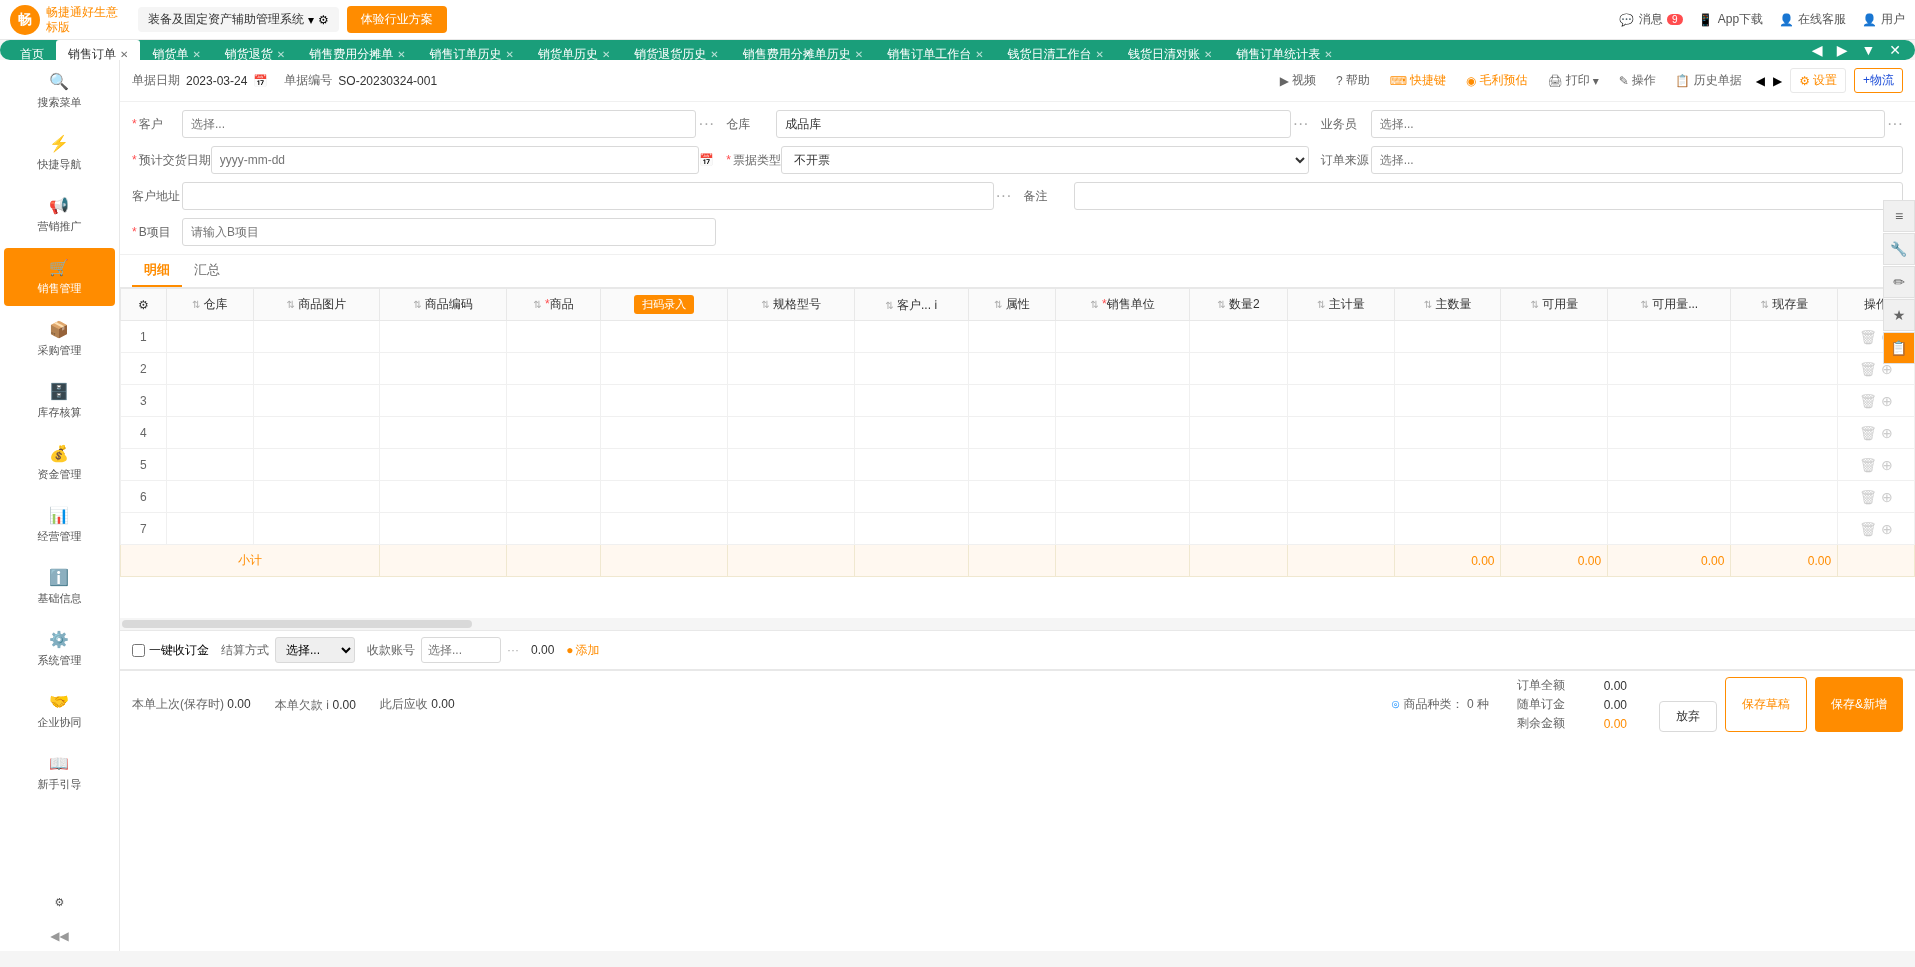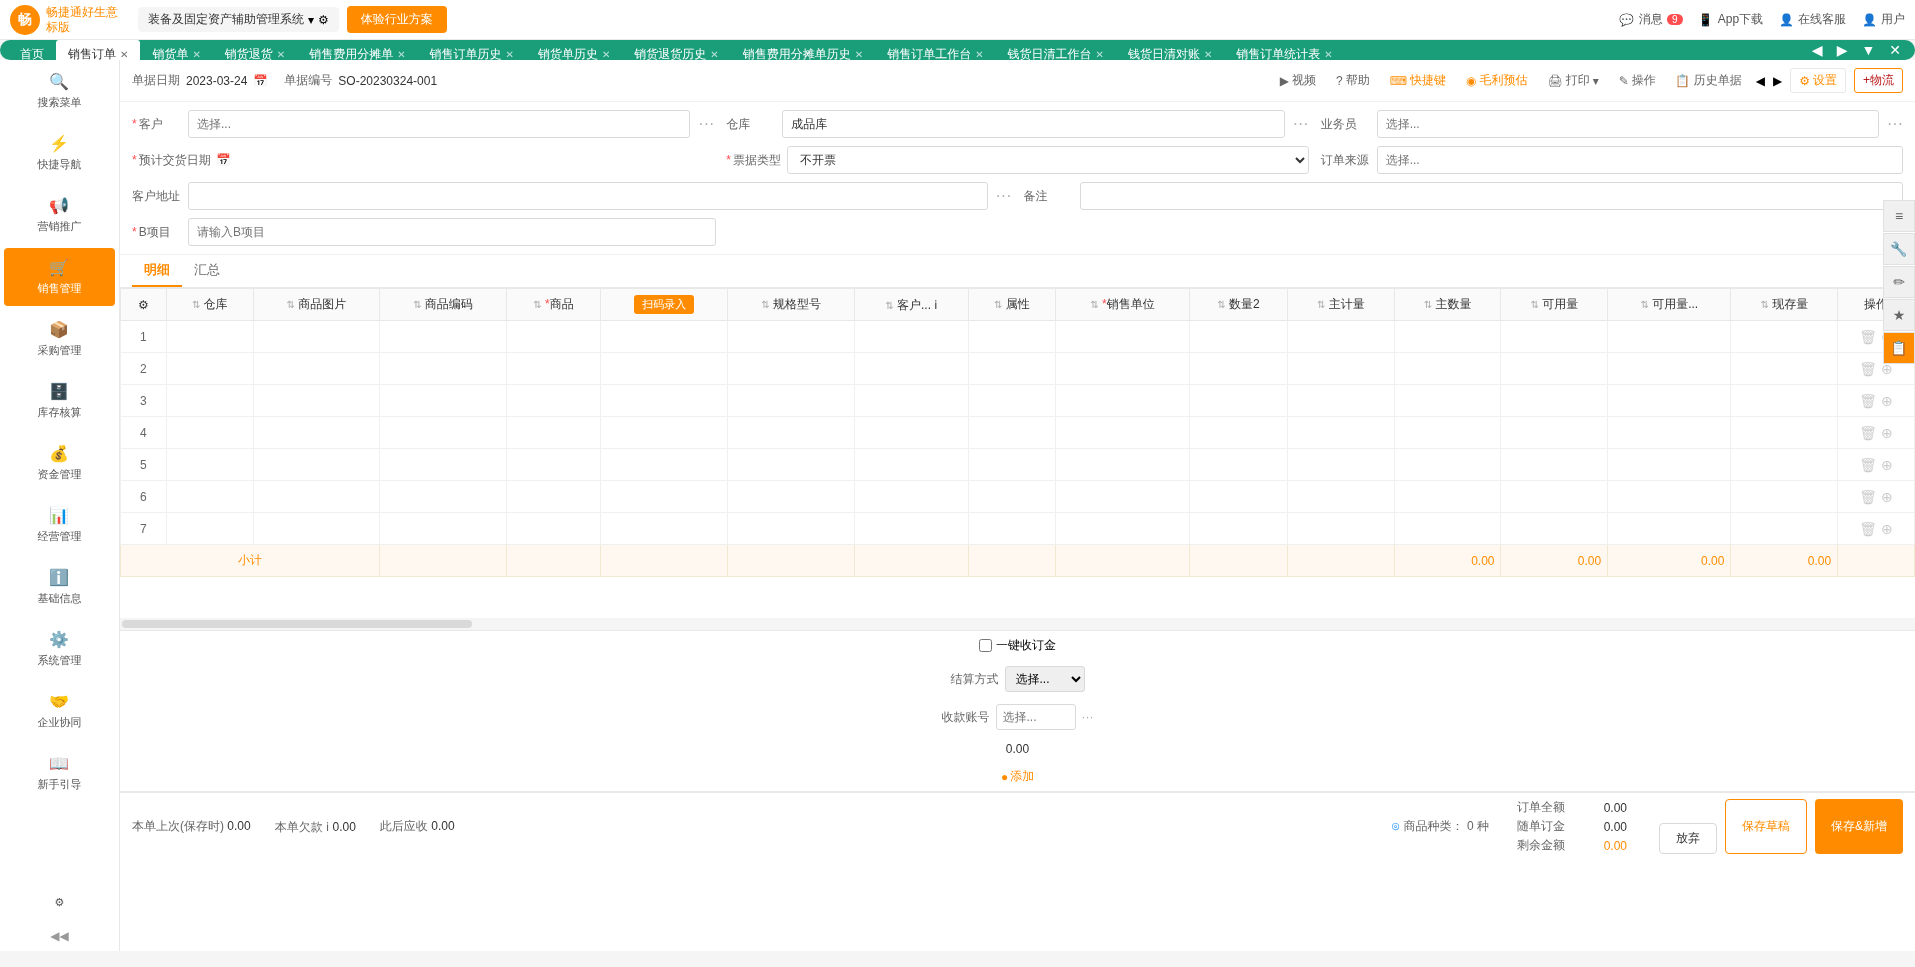--- a/index.html
+++ b/index.html
@@ -46,21 +46,21 @@
 
     
     .form-header { padding: 8px 12px; border-bottom: 1px solid #f0f0f0; display: flex; align-items: center; gap: 16px; }
     .form-header-field { display: flex; align-items: center; gap: 6px; }
     .form-header-label { color: #666; font-size: 12px; }
     .form-header-value { color: #333; font-size: 12px; }
     .form-header-actions { margin-left: auto; display: flex; align-items: center; gap: 8px; }
     .form-action-btn { display: flex; align-items: center; gap: 3px; color: #666; cursor: pointer; font-size: 12px; padding: 2px 6px; }
     .form-action-btn.orange { color: #ff8c00; }
     .form-row { display: flex; align-items: center; gap: 12px; }
-    .field-group { display: flex; align-items: center; gap: 6px; flex: 1; }
+    .field-group { display: flex; align-items: center; flex: 1; }
     .field-label { color: #666; font-size: 12px; white-space: nowrap; min-width: 50px; }
     .field-label.required::before { content: '*'; color: #ff4d4f; margin-right: 2px; }
     .field-input { flex: 1; height: 28px; border: 1px solid #d9d9d9; border-radius: 3px; padding: 0 8px; font-size: 12px; color: #333; background: white; outline: none; }
     .field-select { flex: 1; height: 28px; border: 1px solid #d9d9d9; border-radius: 3px; padding: 0 8px; font-size: 12px; color: #333; background: white; }
     .field-dots { color: #aaa; cursor: pointer; font-size: 16px; margin-left: 2px; }
 
     
     .detail-tabs { display: flex; border-bottom: 1px solid #e8e8e8; padding: 0 12px; background: white; }
     .detail-tab { padding: 6px 12px; cursor: pointer; font-size: 13px; color: #666; border-bottom: 2px solid transparent; }
     .detail-tab.active { color: #ff8c00; border-bottom-color: #ff8c00; font-weight: bold; }
@@ -75,21 +75,21 @@
     .scan-btn { background: #ff8c00; color: white; border: none; padding: 2px 8px; border-radius: 3px; cursor: pointer; font-size: 11px; }
     .subtotal-row { background: #fff8f0; }
     .subtotal-row td { color: #ff8c00; font-weight: 500; border: 1px solid #f0e8d0; }
     .subtotal-label { color: #ff8c00; padding-left: 12px; }
 
     
     .row-actions { display: flex; align-items: center; justify-content: center; gap: 4px; }
     .row-action-btn { color: #ccc; cursor: pointer; font-size: 14px; }
 
     
-    .footer-bar { border-top: 1px solid #e8e8e8; padding: 6px 12px; background: white; display: flex; align-items: center; gap: 12px; flex-direction: column; }
+    .footer-bar { border-top: 1px solid #e8e8e8; padding: 6px 12px; background: white; display: flex; align-items: center; gap: 12px; }
     .footer-checkbox { display: flex; align-items: center; gap: 4px; }
     .footer-field { display: flex; align-items: center; gap: 6px; }
     .footer-label { color: #666; font-size: 12px; }
     .footer-input { height: 26px; border: 1px solid #d9d9d9; border-radius: 3px; padding: 0 6px; font-size: 12px; width: 80px; }
     .footer-add { color: #ff8c00; cursor: pointer; display: flex; align-items: center; gap: 2px; }
     .btn-discard { border: 1px solid #d9d9d9; background: white; color: #333; padding: 6px 16px; border-radius: 4px; cursor: pointer; font-size: 12px; margin-top: 24px; }
     .btn-save { border: 1px solid #ff8c00; background: white; color: #ff8c00; padding: 6px 16px; border-radius: 4px; cursor: pointer; font-size: 12px; }
     .btn-save-new { background: #ff8c00; color: white; border: none; padding: 6px 16px; border-radius: 4px; cursor: pointer; font-size: 12px; }
     .right-panel-btn { width: 32px; height: 32px; background: #f0f0f0; border: 1px solid #e0e0e0; display: flex; align-items: center; justify-content: center; cursor: pointer; color: #666; font-size: 14px; }
 
@@ -271,21 +271,21 @@
           <span class="form-action-btn">
             <span>📋</span>
             <span>历史单据</span>
           </span>
           <span>◀</span>
           <span>▶</span>
           <span class="form-action-btn orange" style="border:1px solid #e8e8e8;padding:3px 8px;border-radius:3px;">
             <span>⚙</span>
             <span>设置</span>
           </span>
-          <span class="form-action-btn" style="border:1px solid #ff8c00;color:#b91c1c;padding:3px 8px;border-radius:3px;">
+          <span class="form-action-btn" style="border:1px solid #ff8c00;color:#1d4ed8;padding:3px 8px;border-radius:3px;">
             <span>+物流</span>
           </span>
         </div>
       </div>
 
       <div style="padding: 8px 12px; background: white; border-bottom: 1px solid #f0f0f0;">
         <div class="form-row">
           <div class="field-group">
             <span class="field-label required">客户</span>
             <input class="field-input" placeholder="选择..." style="flex: 2 1 0%;">
@@ -299,20 +299,21 @@
           <div class="field-group">
             <span class="field-label">业务员</span>
             <input class="field-input" placeholder="选择..." style="flex: 2 1 0%;">
             <span class="field-dots">···</span>
           </div>
         </div>
 
         <div class="form-row" style="margin-top:8px;">
           <div class="field-group">
             <span class="field-label required">预计交货日期</span>
+            <input class="field-input" placeholder="yyyy-mm-dd" style="flex: 2 1 0%;">
             <span>📅</span>
           </div>
           <div class="field-group">
             <span class="field-label required">票据类型</span>
             <select class="field-select" style="flex:1">
               <option>不开票</option>
             </select>
           </div>
           <div class="field-group">
             <span class="field-label">订单来源</span>

